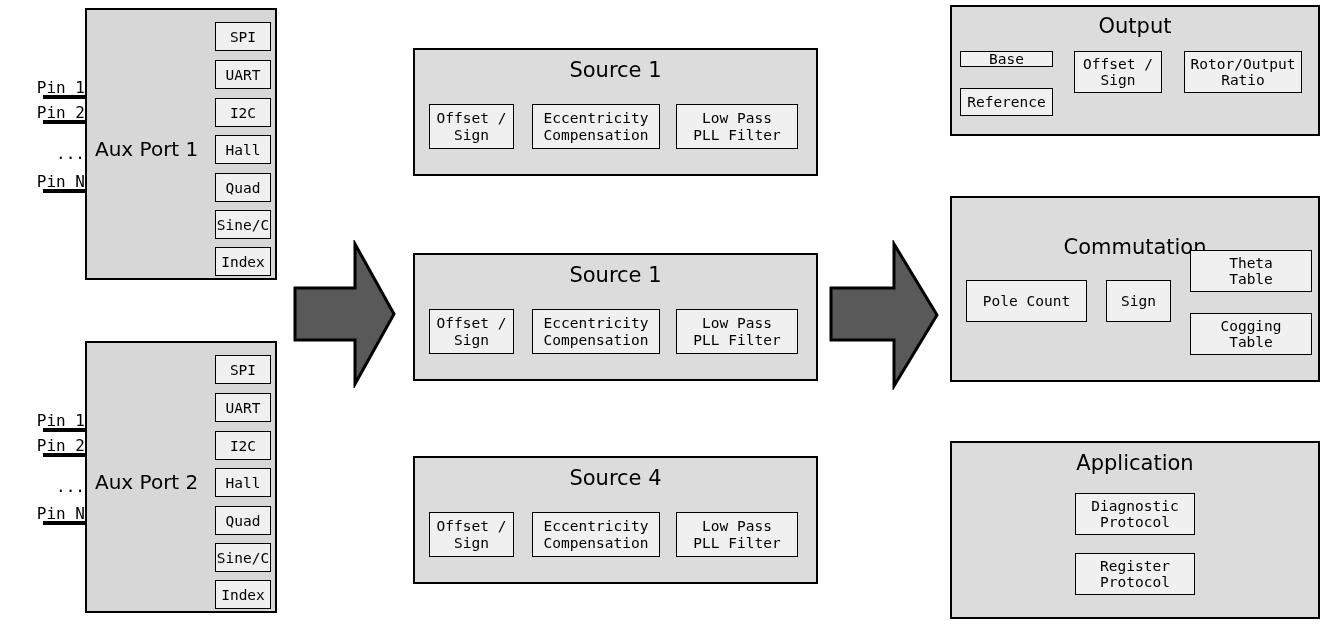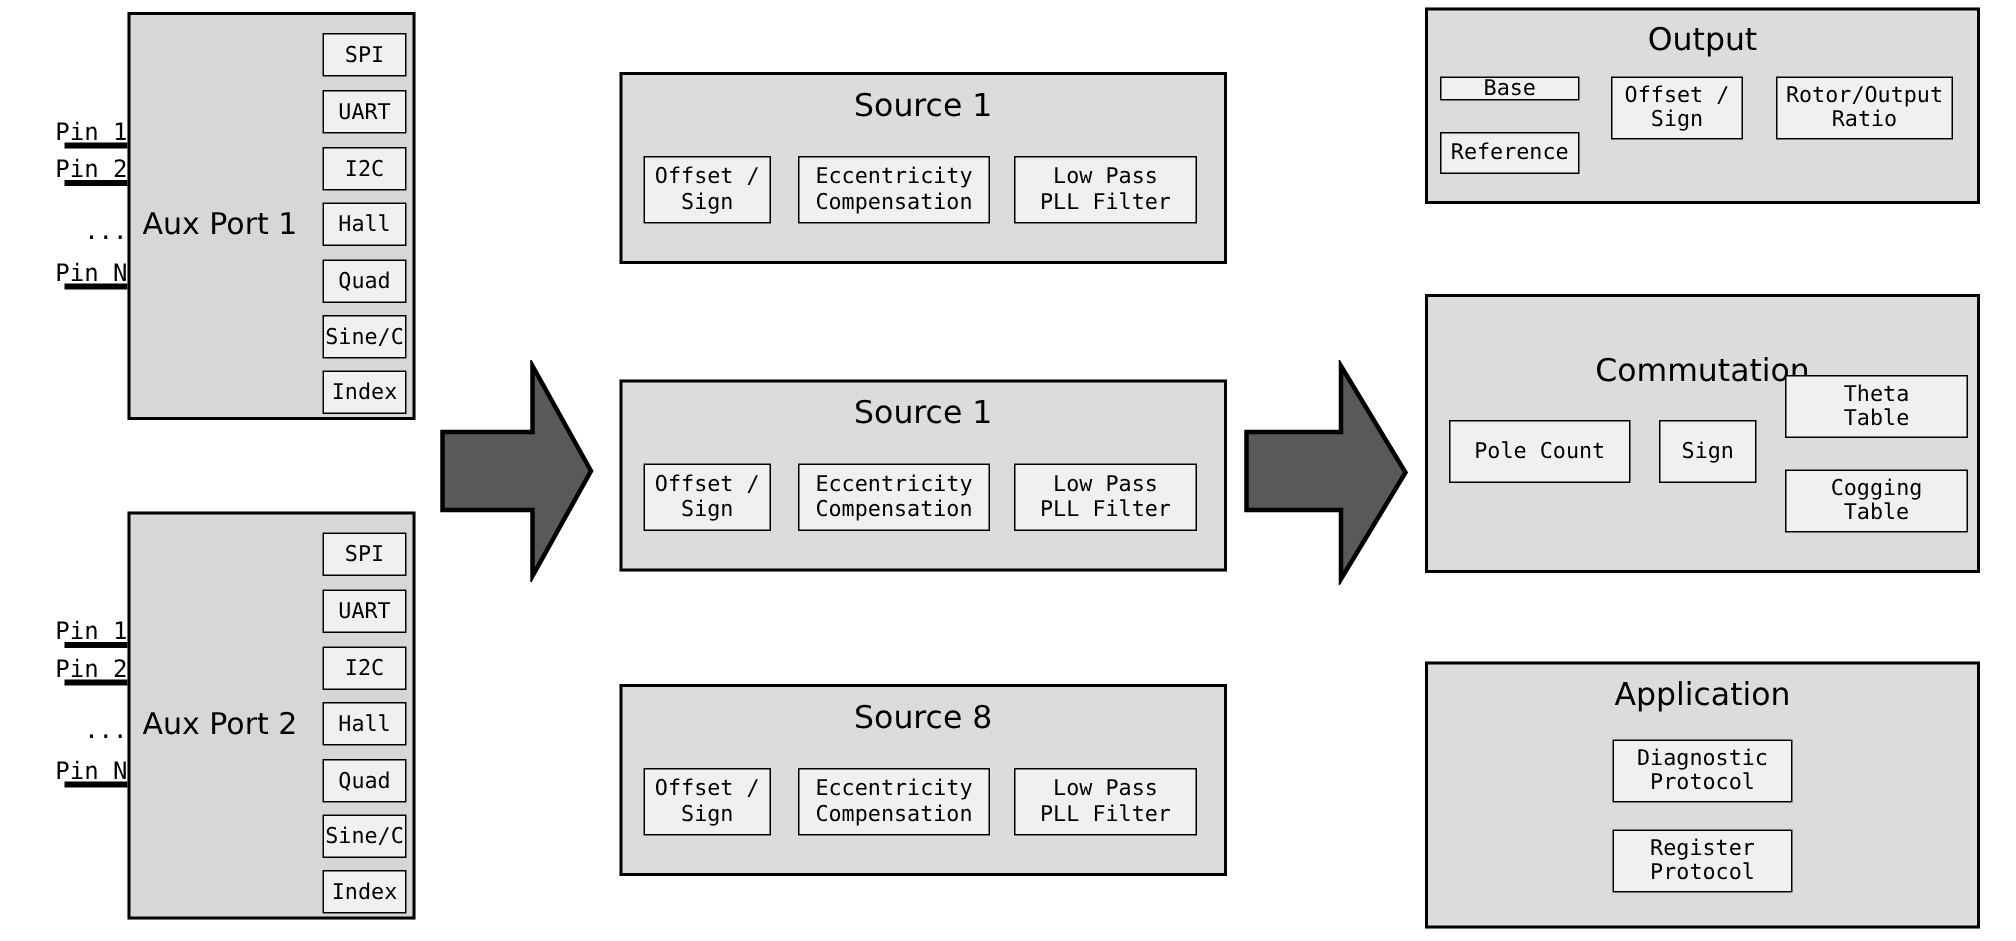--- a/index.html
+++ b/index.html
@@ -186,21 +186,21 @@
     <div class="panel-title" style="top:10px;">Source 1</div>
   </div>
   <div class="chip" style="left:429px; top:309px; width:85px; height:45px;">Offset /
 Sign</div>
   <div class="chip" style="left:532px; top:309px; width:128px; height:45px;">Eccentricity
 Compensation</div>
   <div class="chip" style="left:676px; top:309px; width:122px; height:45px;">Low Pass
 PLL Filter</div>
 
   <div class="panel" style="left:413px; top:456px; width:405px; height:128px;">
-    <div class="panel-title" style="top:10px;">Source 8</div>
+    <div class="panel-title" style="top:10px;">Source 4</div>
   </div>
   <div class="chip" style="left:429px; top:512px; width:85px; height:45px;">Offset /
 Sign</div>
   <div class="chip" style="left:532px; top:512px; width:128px; height:45px;">Eccentricity
 Compensation</div>
   <div class="chip" style="left:676px; top:512px; width:122px; height:45px;">Low Pass
 PLL Filter</div>
 
   <div class="panel" style="left:950px; top:5px; width:370px; height:131px;">
     <div class="panel-title" style="top:9px;">Output</div>

